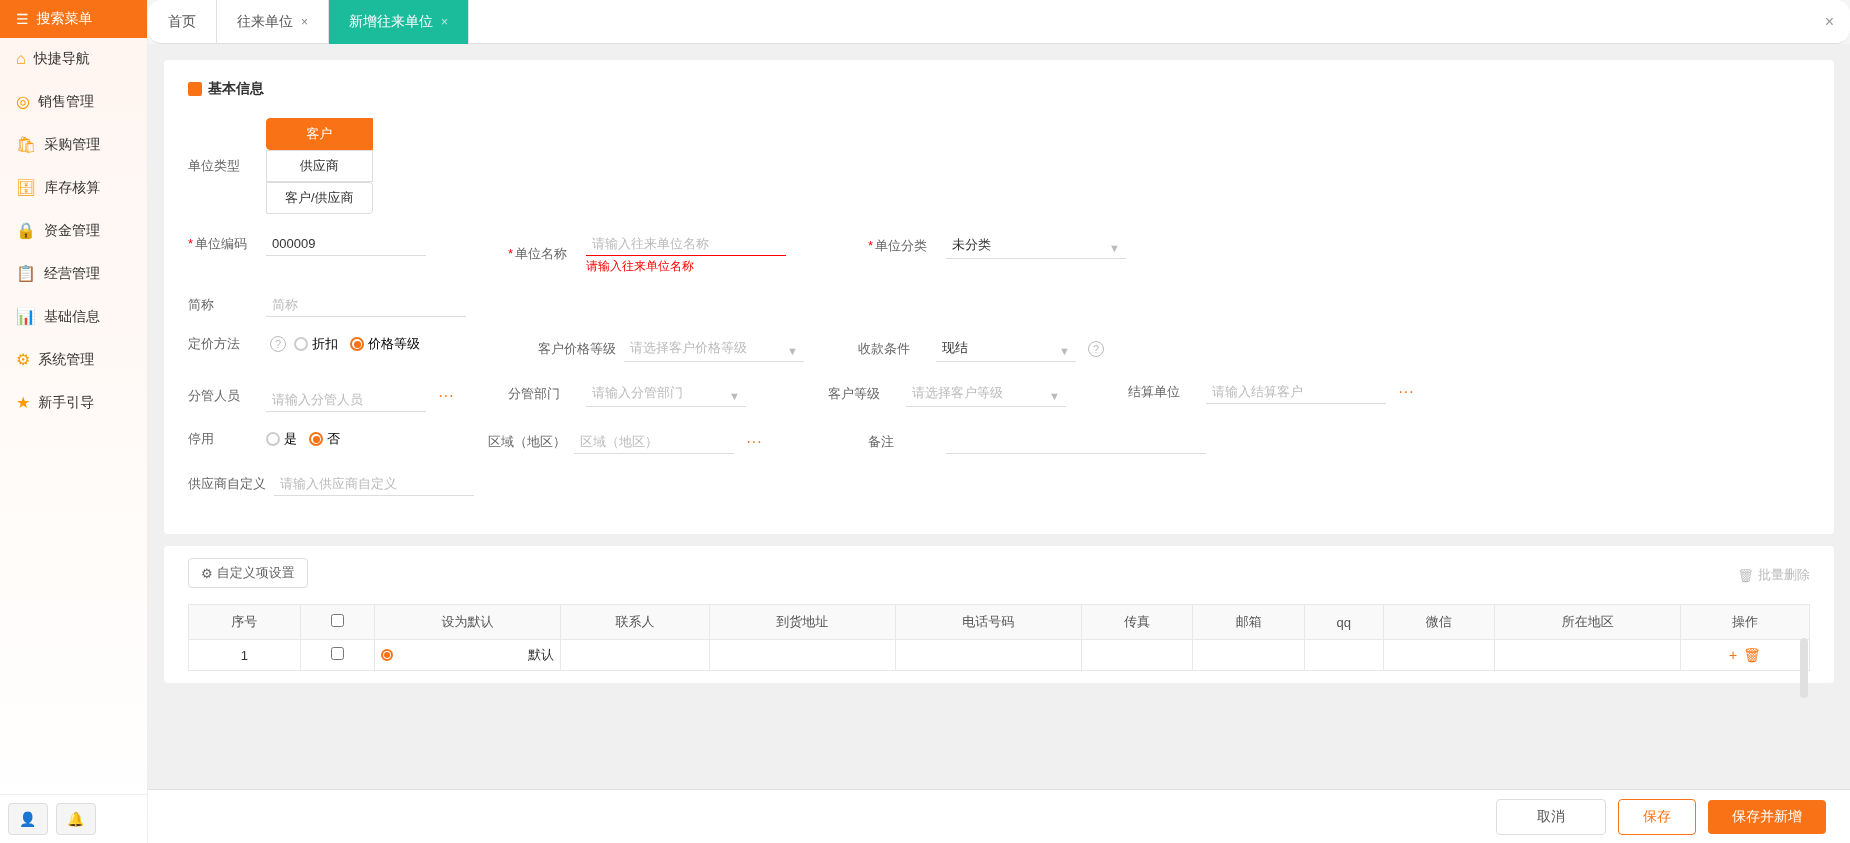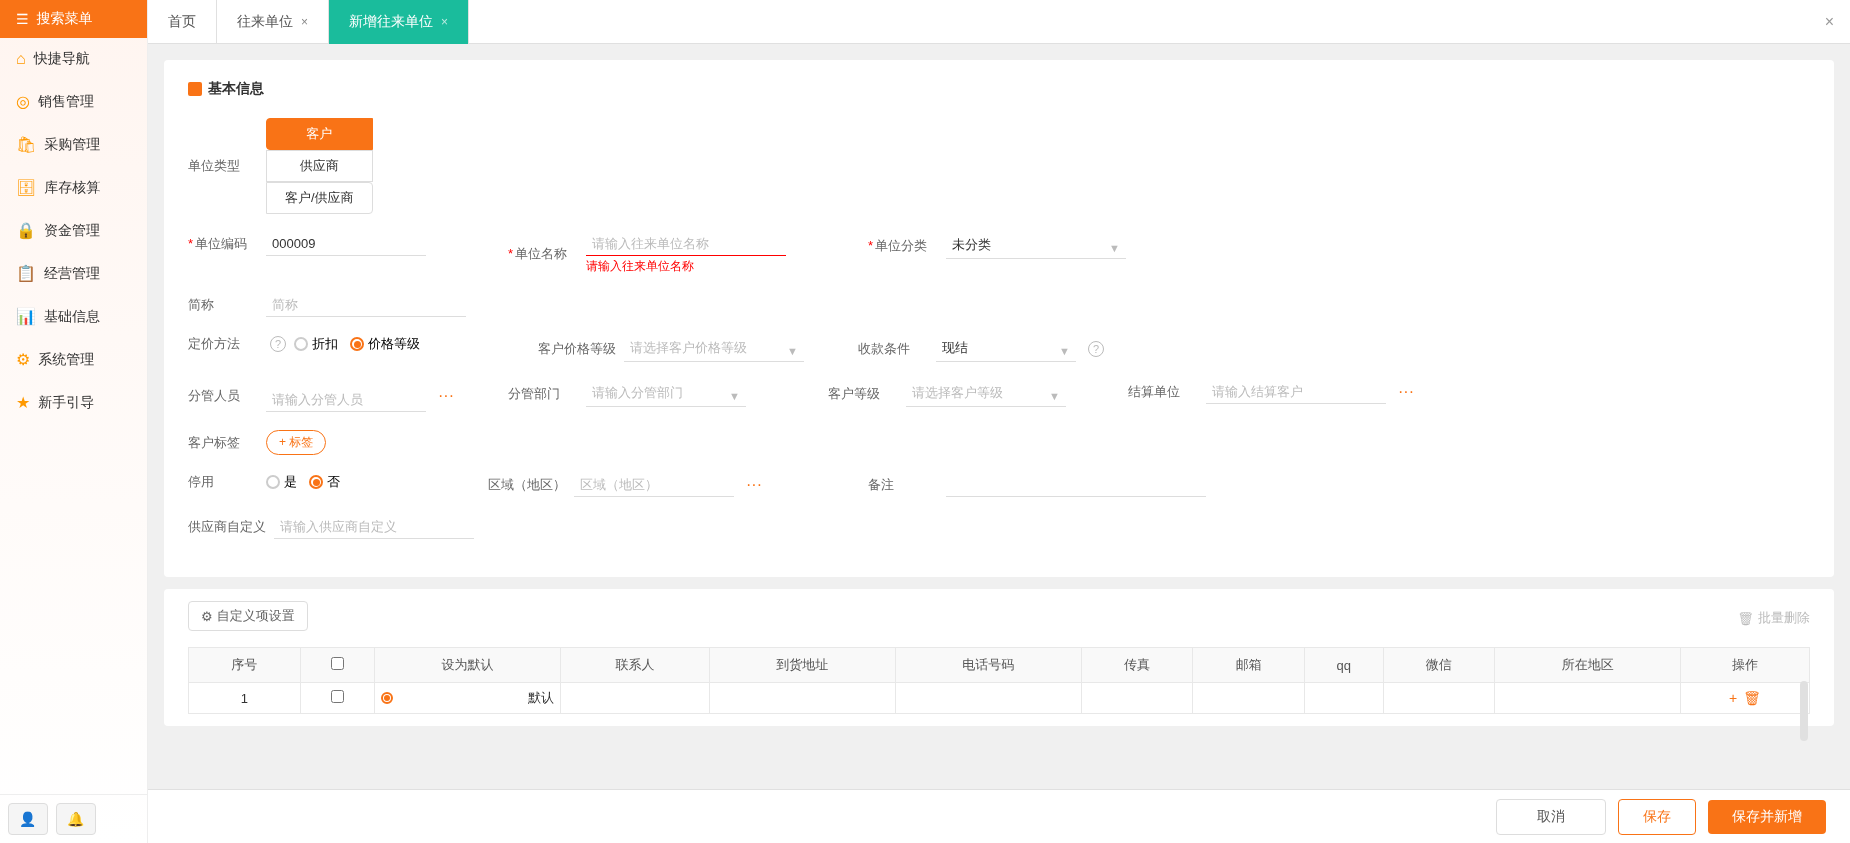--- a/index.html
+++ b/index.html
@@ -61,20 +61,21 @@
 
     
     .tab-bar {
       display: flex;
       align-items: center;
       background: #fff;
       border-bottom: 1px solid #e0e0e0;
       height: 44px;
       padding-left: 0;
       position: relative;
+      border-radius: 14px;
     }
     .tab {
       height: 44px;
       padding: 0 20px;
       display: flex;
       align-items: center;
       gap: 8px;
       cursor: pointer;
       font-size: 14px;
       color: #555;
@@ -528,26 +529,20 @@
             <span class="chevron">▼</span>
           </div>
         </div>
         <div class="form-group" style="flex:1">
           <span class="form-label">结算单位</span>
           <input class="form-input" type="text" style="width: 180px;" placeholder="请输入结算客户">
           <span class="more-btn">···</span>
         </div>
       </div>
 
-      <div class="form-row">
-        <div class="form-group">
-          <span class="form-label">客户标签</span>
-          <button class="tag-btn">+ 标签</button>
-        </div>
-      </div>
 
       <div class="form-row">
         <div class="form-group" style="flex:0 0 300px">
           <span class="form-label">停用</span>
           <div class="radio-group">
             <div class="radio-item">
               <div class="radio-circle"></div>
               <span>是</span>
             </div>
             <div class="radio-item">

